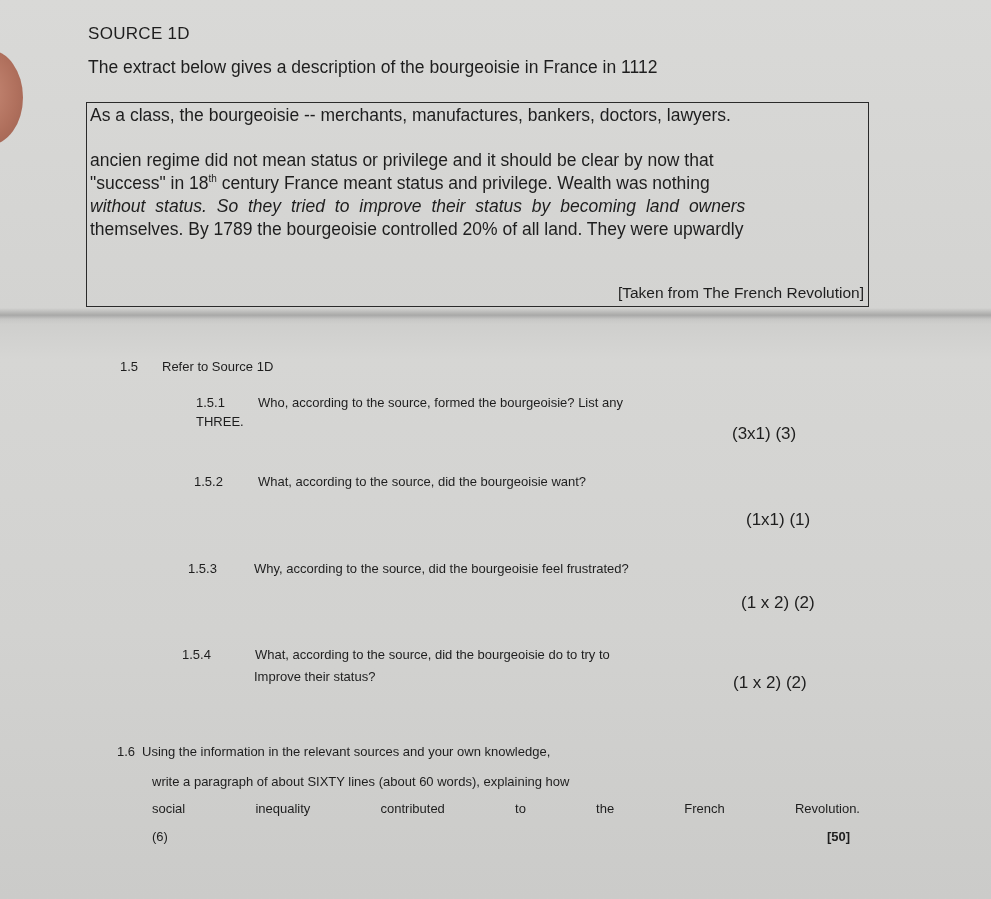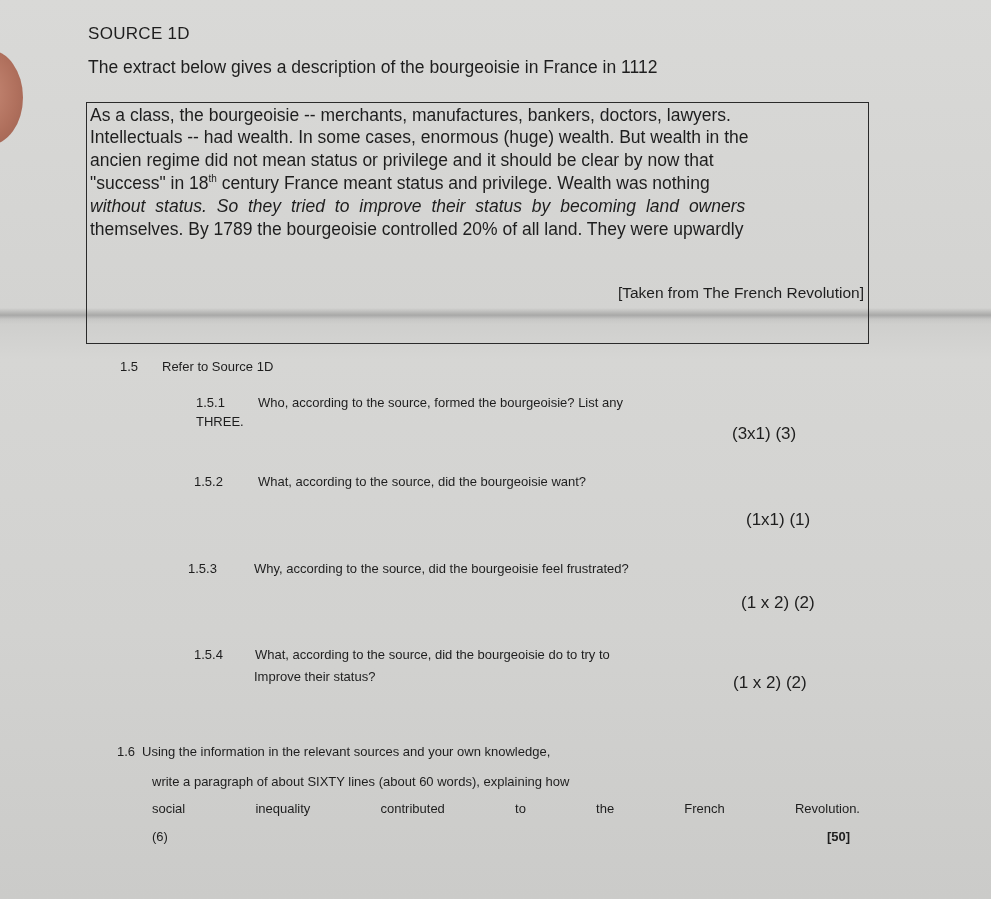--- a/index.html
+++ b/index.html
@@ -15,21 +15,21 @@
     background: radial-gradient(ellipse at 40% 45%, #c98c78 0%, #b0705d 60%, #9a5f4f 100%);
   }
   .fold {
     position: absolute; left: 0; top: 308px; width: 991px; height: 16px;
     background: linear-gradient(180deg, rgba(120,120,120,0) 0%, rgba(90,90,90,0.35) 45%, rgba(140,140,140,0.15) 70%, rgba(200,200,200,0) 100%);
   }
   .t { position: absolute; white-space: nowrap; font-size: 17.5px; }
   .heading { left: 88px; top: 24px; font-weight: normal; font-size: 17px; letter-spacing: 0.3px; }
   .intro { left: 88px; top: 57px; font-size: 17.5px; }
   .source-box {
-    position: absolute; left: 86px; top: 102px; width: 783px; height: 242px;
+    position: absolute; left: 86px; top: 102px; width: 783px; height: 205px;
     border: 1.5px solid #2a2a2a; box-sizing: border-box;
   }
   .source-box .line {
     position: absolute; left: 3px; right: 4px; font-size: 17.5px; white-space: nowrap;
     display: flex; justify-content: space-between;
   }
   .source-box .line.last { justify-content: flex-start; }
   .attr { position: absolute; right: 4px; top: 181px; font-size: 15.5px; white-space: nowrap; }
   sup { font-size: 10px; vertical-align: 7px; }
   .q { font-size: 13px; }
@@ -39,21 +39,20 @@
 <body>
 
 <div class="finger"></div>
 <div class="fold"></div>
 
 <div class="t heading">SOURCE 1D</div>
 <div class="t intro">The extract below gives a description of the bourgeoisie in France in 1112</div>
 
 <div class="source-box">
   <div class="line" style="top:2px;">As a class, the bourgeoisie -- merchants, manufactures, bankers, doctors, lawyers.</div>
-  <div class="line" style="top:24px;">Intellectuals -- had wealth. In some cases, enormous (huge) wealth. But wealth in the</div>
   <div class="line" style="top:47px;">ancien regime did not mean status or privilege and it should be clear by now that</div>
   <div class="line" style="top:70px;">
     <span><span>"success" in 18</span><sup>th</sup><span> century France meant status and privilege. Wealth was nothing</span></span>
   </div>
   <div class="line" style="top:93px; word-spacing:5px;font-style:italic;">without status. So they tried to improve their status by becoming land owners</div>
   <div class="line" style="top:116px;">themselves. By 1789 the bourgeoisie controlled 20% of all land. They were upwardly</div>
   <div class="attr">[Taken from The French Revolution]</div>
 </div>
 
 <div class="t q" style="left:120px; top:359px;">1.5</div>
@@ -65,21 +64,21 @@
 <div class="t marks" style="left:732px; top:424px;">(3x1) (3)</div>
 
 <div class="t q" style="left:194px; top:474px;">1.5.2</div>
 <div class="t q" style="left:258px; top:474px;">What, according to the source, did the bourgeoisie want?</div>
 <div class="t marks" style="left:746px; top:510px;">(1x1) (1)</div>
 
 <div class="t q" style="left:188px; top:561px;">1.5.3</div>
 <div class="t q" style="left:254px; top:561px;">Why, according to the source, did the bourgeoisie feel frustrated?</div>
 <div class="t marks" style="left:741px; top:593px;">(1 x 2) (2)</div>
 
-<div class="t q" style="left:194px; top:647px;">1.5.4</div>
+<div class="t q" style="left:182px; top:647px;">1.5.4</div>
 <div class="t q" style="left:255px; top:647px;">What, according to the source, did the bourgeoisie do to try to</div>
 <div class="t q" style="left:254px; top:669px;">Improve their status?</div>
 <div class="t marks" style="left:733px; top:673px;">(1 x 2) (2)</div>
 
 <div class="t q" style="left:117px; top:744px;">1.6</div>
 <div class="t q" style="left:142px; top:744px;">Using the information in the relevant sources and your own knowledge,</div>
 <div class="t q" style="left:152px; top:774px;">write a paragraph of about SIXTY lines (about 60 words), explaining how</div>
 <div class="t q" style="left:152px; top:801px; width:708px; display:flex; justify-content:space-between;">
   <span>social</span>
   <span>inequality</span>

